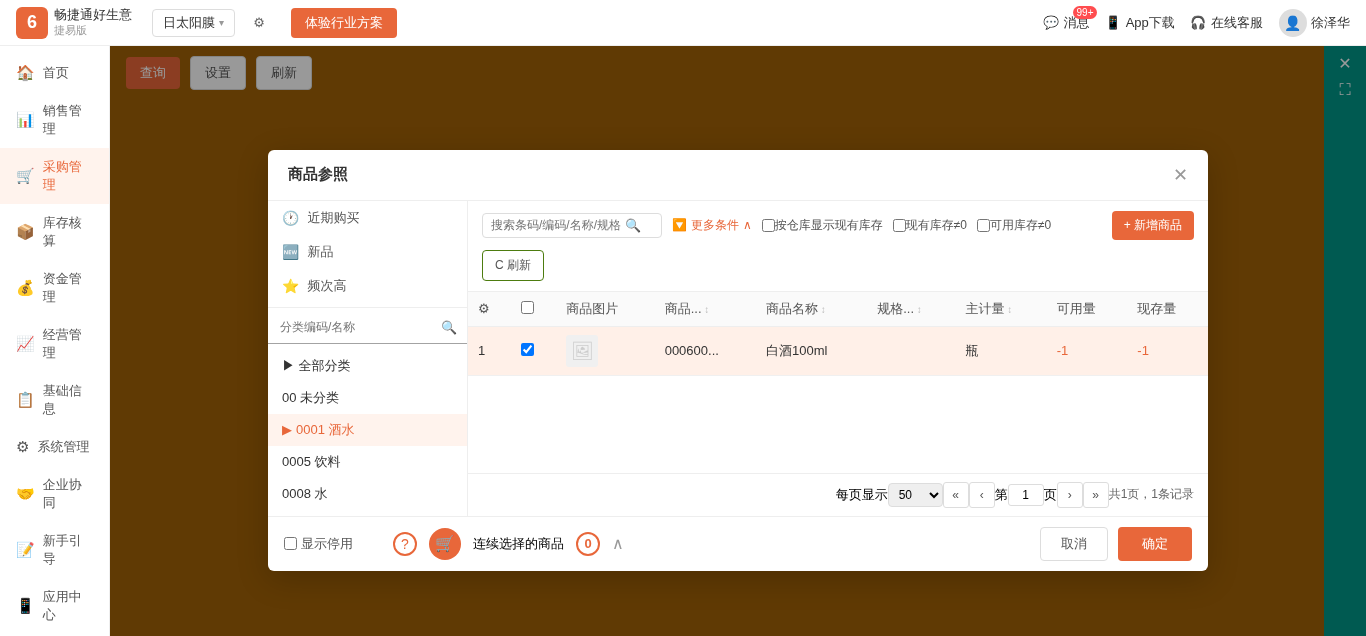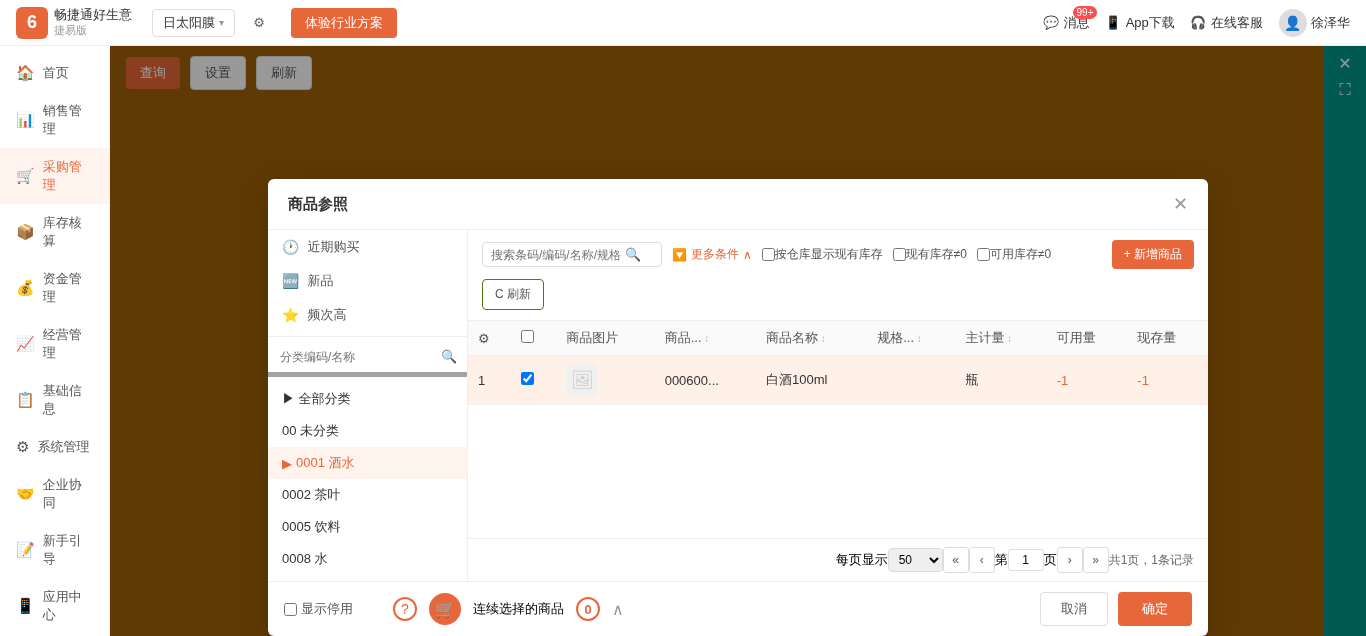--- a/index.html
+++ b/index.html
@@ -104,21 +104,21 @@
       overflow: hidden;
     }
 
     
     .modal-overlay {
       position: absolute;
       top: 0; left: 0; right: 0; bottom: 0;
       background: rgba(0,0,0,0.4);
       z-index: 10;
       display: flex;
-      align-items: flex-end;
+      align-items: center;
       justify-content: center;
       padding-top: 38px;
     }
 
     
     .modal {
       background: #fff;
       border-radius: 6px;
       width: 940px;
       max-height: 580px;
@@ -163,21 +163,21 @@
       color: #555;
       font-size: 13px;
     }
     .left-tab-icon { font-size: 14px; color: #e8673a; }
     .left-divider { height: 1px; background: #eee; margin: 4px 0; }
     .left-search {
       display: flex;
       align-items: center;
       padding: 8px 12px;
       gap: 6px;
-      border-bottom: 5px solid #a3a3a3;
+      border-bottom: 1px solid #a3a3a3;
     }
     .left-search input {
       border: none;
       outline: none;
       font-size: 12px;
       color: #999;
       flex: 1;
       background: transparent;
     }
     .category-list { padding: 6px 0; }
@@ -559,23 +559,20 @@
             <div class="category-list">
               <div class="category-item">
                 <span>▶ 全部分类</span>
               </div>
               <div class="category-item">
                 <span>00 未分类</span>
               </div>
               <div class="category-item active">
                 <span>▶</span>
                 <span>0001 酒水</span>
-              </div>
-              <div class="category-item">
-                <span>0002 茶叶</span>
               </div>
               <div class="category-item">
                 <span>0005 饮料</span>
               </div>
               <div class="category-item">
                 <span>0008 水</span>
               </div>
             </div>
           </div>
 

